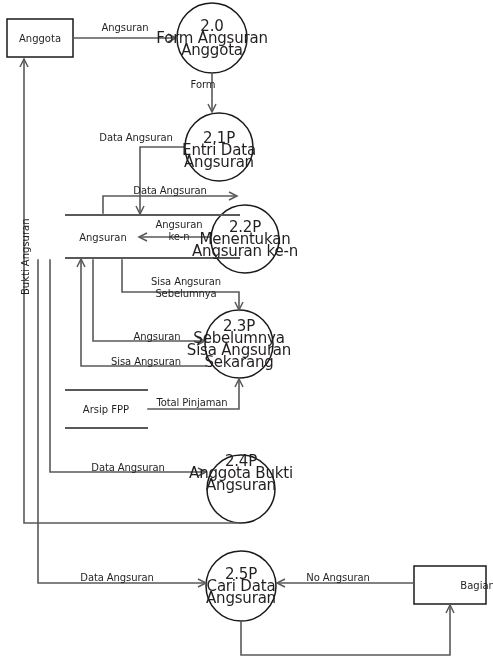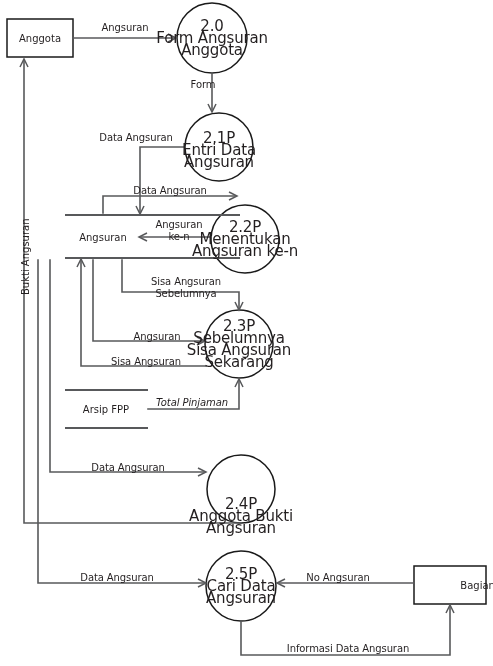--- a/index.html
+++ b/index.html
@@ -181,21 +181,21 @@
     <div>Angsuran ke-n</div>
   </div>
 
   <div class="node-label" style="left:239px; top:344px;">
     <div>2.3P</div>
     <div>Sebelumnya</div>
     <div>Sisa Angsuran</div>
     <div>Sekarang</div>
   </div>
 
-  <div class="node-label" style="left:241px; top:516px;">
+  <div class="node-label" style="left:241px; top:473px;">
     <div>2.4P</div>
     <div>Anggota Bukti</div>
     <div>Angsuran</div>
   </div>
 
   <div class="node-label" style="left:241px; top:586px;">
     <div>2.5P</div>
     <div>Cari Data</div>
     <div>Angsuran</div>
   </div>
@@ -215,25 +215,24 @@
 
   <div class="lbl lbl-center" style="left:186px; top:276px;">
     <div>Sisa Angsuran</div>
     <div>Sebelumnya</div>
   </div>
 
   <div class="lbl lbl-center" style="left:157px; top:331px;">Angsuran</div>
 
   <div class="lbl lbl-center" style="left:146px; top:356px;">Sisa Angsuran</div>
 
-  <div class="lbl lbl-center" style="left:192px; top:397px;font-style:italic;">Total Pinjaman</div>
+  <div class="lbl lbl-center" style="left:192px; top:397px;">Total Pinjaman</div>
 
   <div class="lbl lbl-center" style="left:128px; top:462px;">Data Angsuran</div>
 
   <div class="lbl lbl-center" style="left:117px; top:572px;">Data Angsuran</div>
 
   <div class="lbl lbl-center" style="left:338px; top:572px;text-align:right;">No Angsuran</div>
 
-  <div class="lbl lbl-center" style="left:348px; top:643px;">Informasi Data Angsuran</div>
 
   <div class="vert-label" style="left:20px; top:295px;">Bukti Angsuran</div>
 
 </div>
 
 </body></html>

